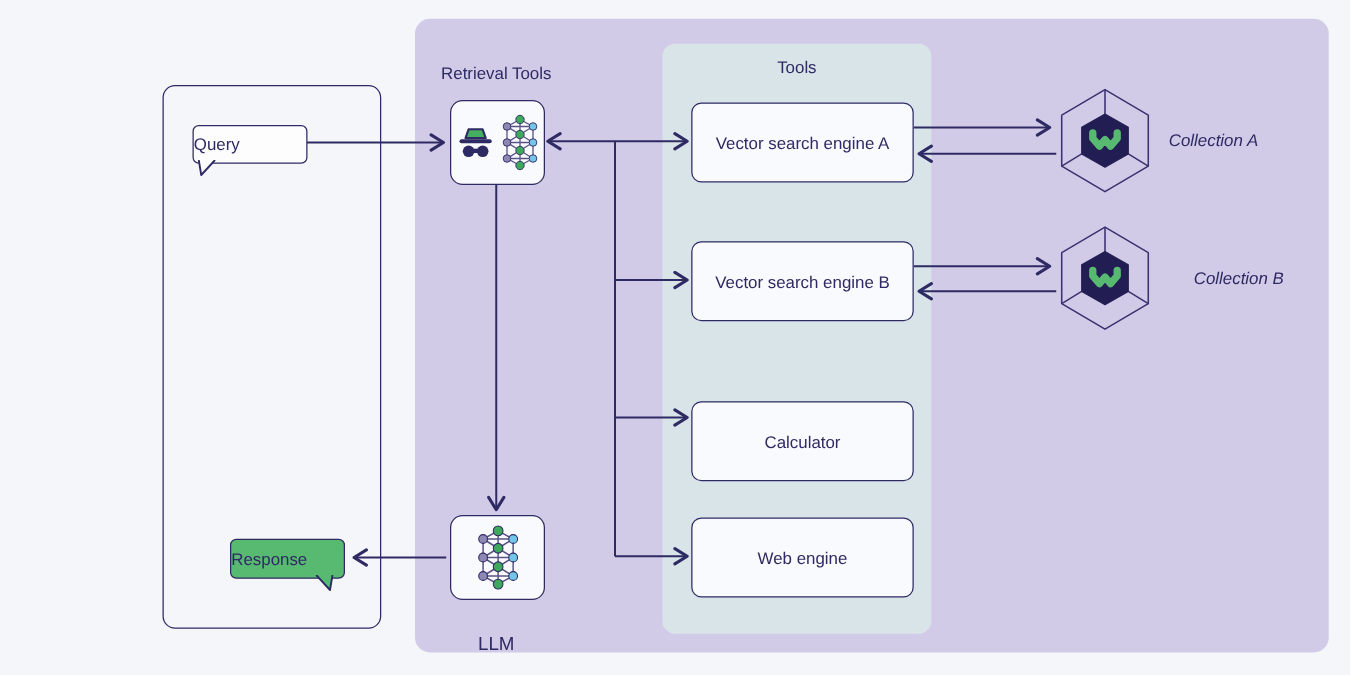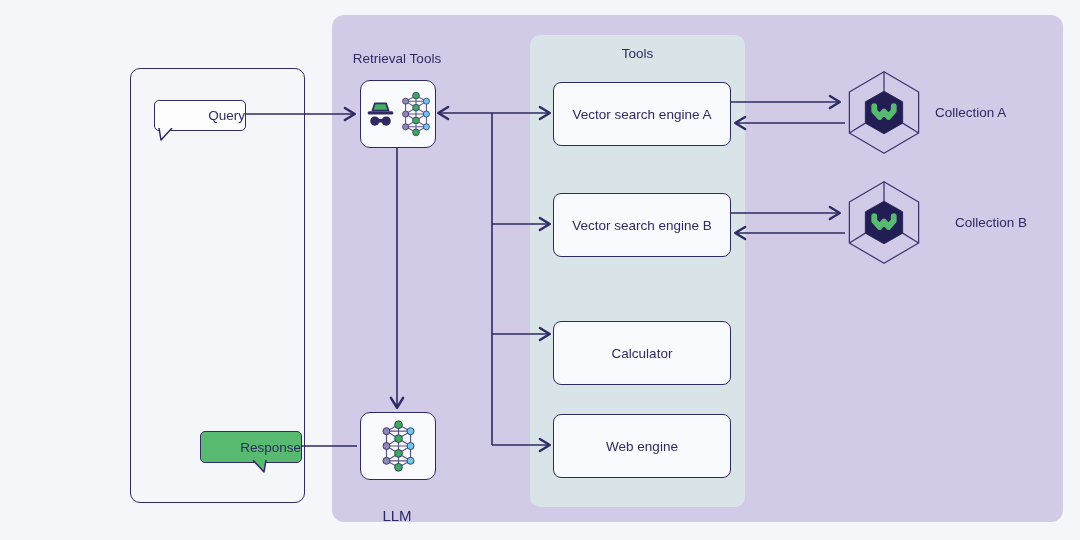--- a/index.html
+++ b/index.html
@@ -41,28 +41,28 @@
   .agent-label{left:327px;top:51px;width:140px;text-align:center;font-size:13.5px;z-index:3;}
   .llm-label{left:330px;top:507px;width:134px;text-align:center;font-size:15px;z-index:3;}
   .tool-btn{
     left:553px;width:176px;height:62px;
     background:#f9fafd;border:1.5px solid #2e2a63;border-radius:8px;
     z-index:3;display:flex;align-items:center;justify-content:center;
     font-size:13.5px;text-align:center;
   }
   .tool-a{top:82px;} .tool-b{top:193px;} .tool-c{top:321px;} .tool-d{top:414px;}
   .bubble{
-    z-index:3;display:flex;align-items:center;justify-content:flex-end;
+    z-index:3;display:flex;align-items:center;justify-content:flex-start;
     border:1.5px solid #2e2a63;border-radius:5px;font-size:13.5px;
   }
   .query-bubble{left:154px;top:100px;width:90px;height:29px;background:#fdfdfe;}
-  .response-bubble{left:200px;top:431px;width:90px;height:30px;background:#57ba70;padding-left:10px;}
+  .response-bubble{left:184px;top:431px;width:90px;height:30px;background:#57ba70;}
   .tail{z-index:4;}
   .hex-icon{z-index:3;}
-  .collection-label{left:935px;width:120px;font-size:13.5px;z-index:3;}
+  .collection-label{left:935px;width:120px;font-size:13.5px;z-index:3;font-style:italic;}
   .coll-a{top:105px;} .coll-b{top:215px;margin-left:20px;}
 </style>
 </head>
 <body>
 
 <div class="stage">
 
   <div class="abs purple-panel"></div>
   <div class="abs tools-panel"></div>
   <div class="abs tools-title">Tools</div>

